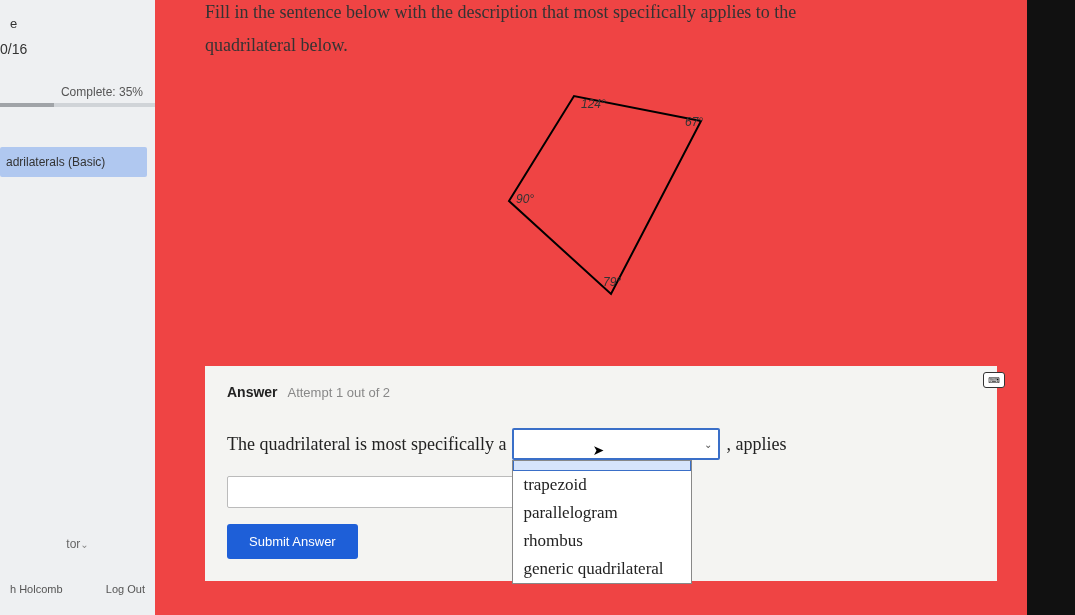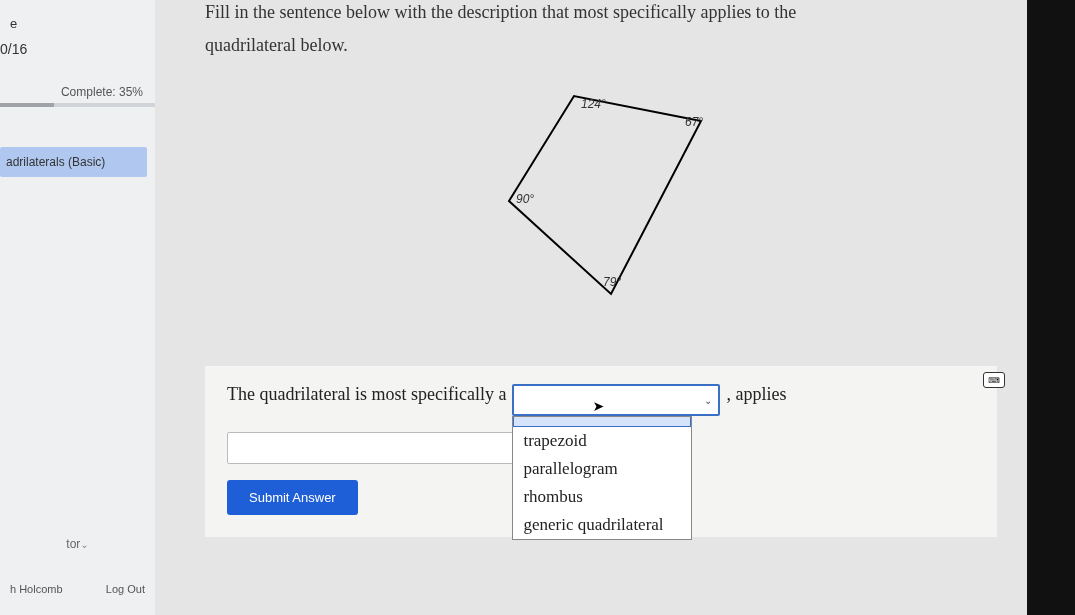--- a/index.html
+++ b/index.html
@@ -60,21 +60,21 @@
     .chev { font-size: 10px; color: #888; }
     .user-row {
       display: flex;
       justify-content: space-between;
       font-size: 11px;
       color: #555;
       margin-top: 32px;
     }
     .main {
       flex: 1;
-      background: #e5e5e5;
+      background: #ef4444;
       padding: 0 30px 20px 50px;
       position: relative;
     }
     .instruct {
       font-family: Georgia, serif;
       font-size: 18px;
       color: #333;
       padding: 0 0 8px 0;
       line-height: 1.4;
     }
@@ -105,21 +105,21 @@
       align-items: center;
       justify-content: center;
       font-size: 8px;
       background: #fff;
     }
     .prompt-row {
       font-family: Georgia, serif;
       font-size: 18px;
       color: #222;
       display: flex;
-      align-items: flex-start;
+      align-items: center;
       flex-wrap: wrap;
       gap: 6px;
       margin-bottom: 16px;
     }
     .select-wrap { position: relative; display: inline-block; }
     .sel {
       border: 2px solid #3a6fc8;
       background: #fff;
       height: 32px;
       width: 208px;
@@ -229,20 +229,24 @@
       <polygon points="88,125 153,20 280,45 190,218" fill="none" stroke="#000" stroke-width="2"></polygon>
       <text x="160" y="32" font-size="12" fill="#333">124°</text>
       <text x="264" y="50" font-size="12" fill="#333">67°</text>
       <text x="182" y="210" font-size="12" fill="#333">79°</text>
       <text x="95" y="127" font-size="12" fill="#333">90°</text>
     </svg>
   </div>
 
   <div class="answer-panel">
     <div class="kbd-icon">⌨</div>
+    <div class="answer-header">
+      <span class="answer-label">Answer</span>
+      <span class="attempt">Attempt 1 out of 2</span>
+    </div>
     <div class="prompt-row">
       <span>The quadrilateral is most specifically a</span>
       <span class="select-wrap">
         <div class="sel">
           <span class="caret">⌄</span>
           <span class="cursor-arrow">➤</span>
         </div>
         <div class="dropdown-menu">
           <div class="opt hov"></div>
           <div class="opt">trapezoid</div>

